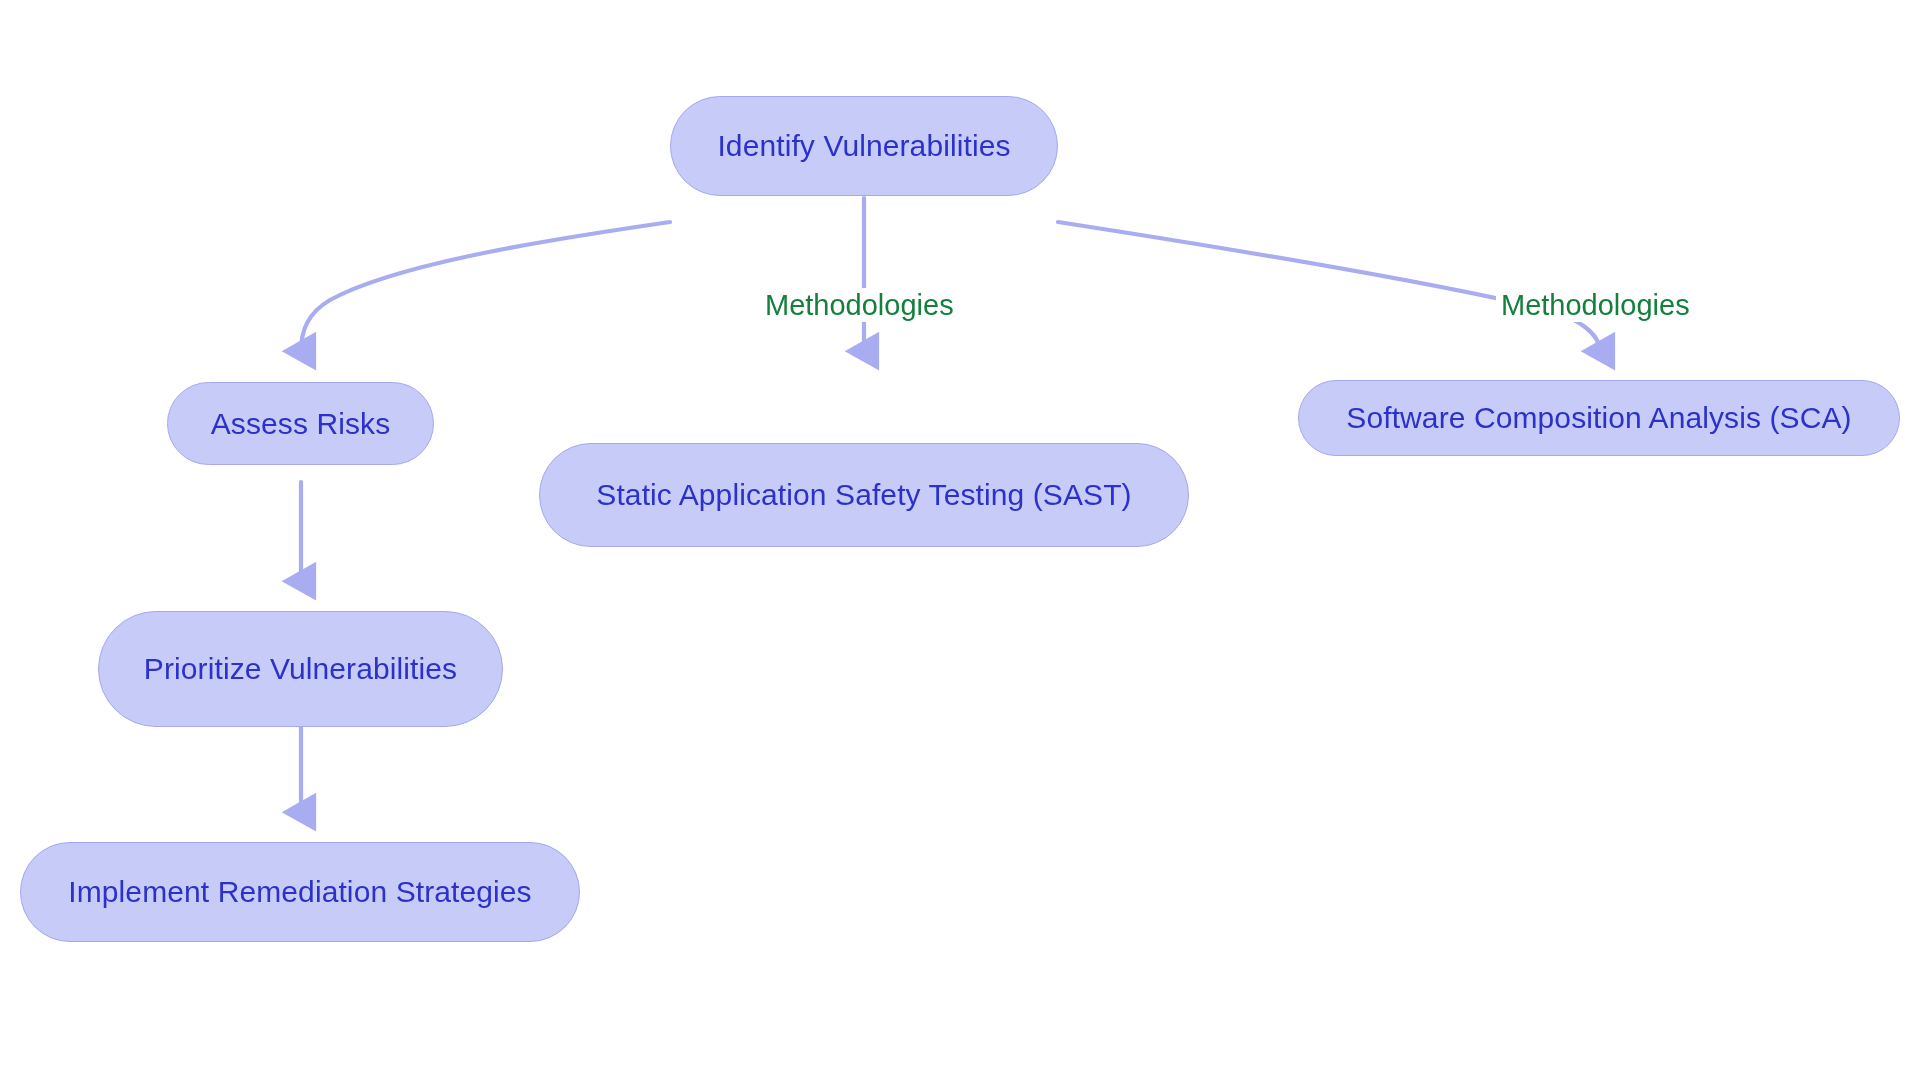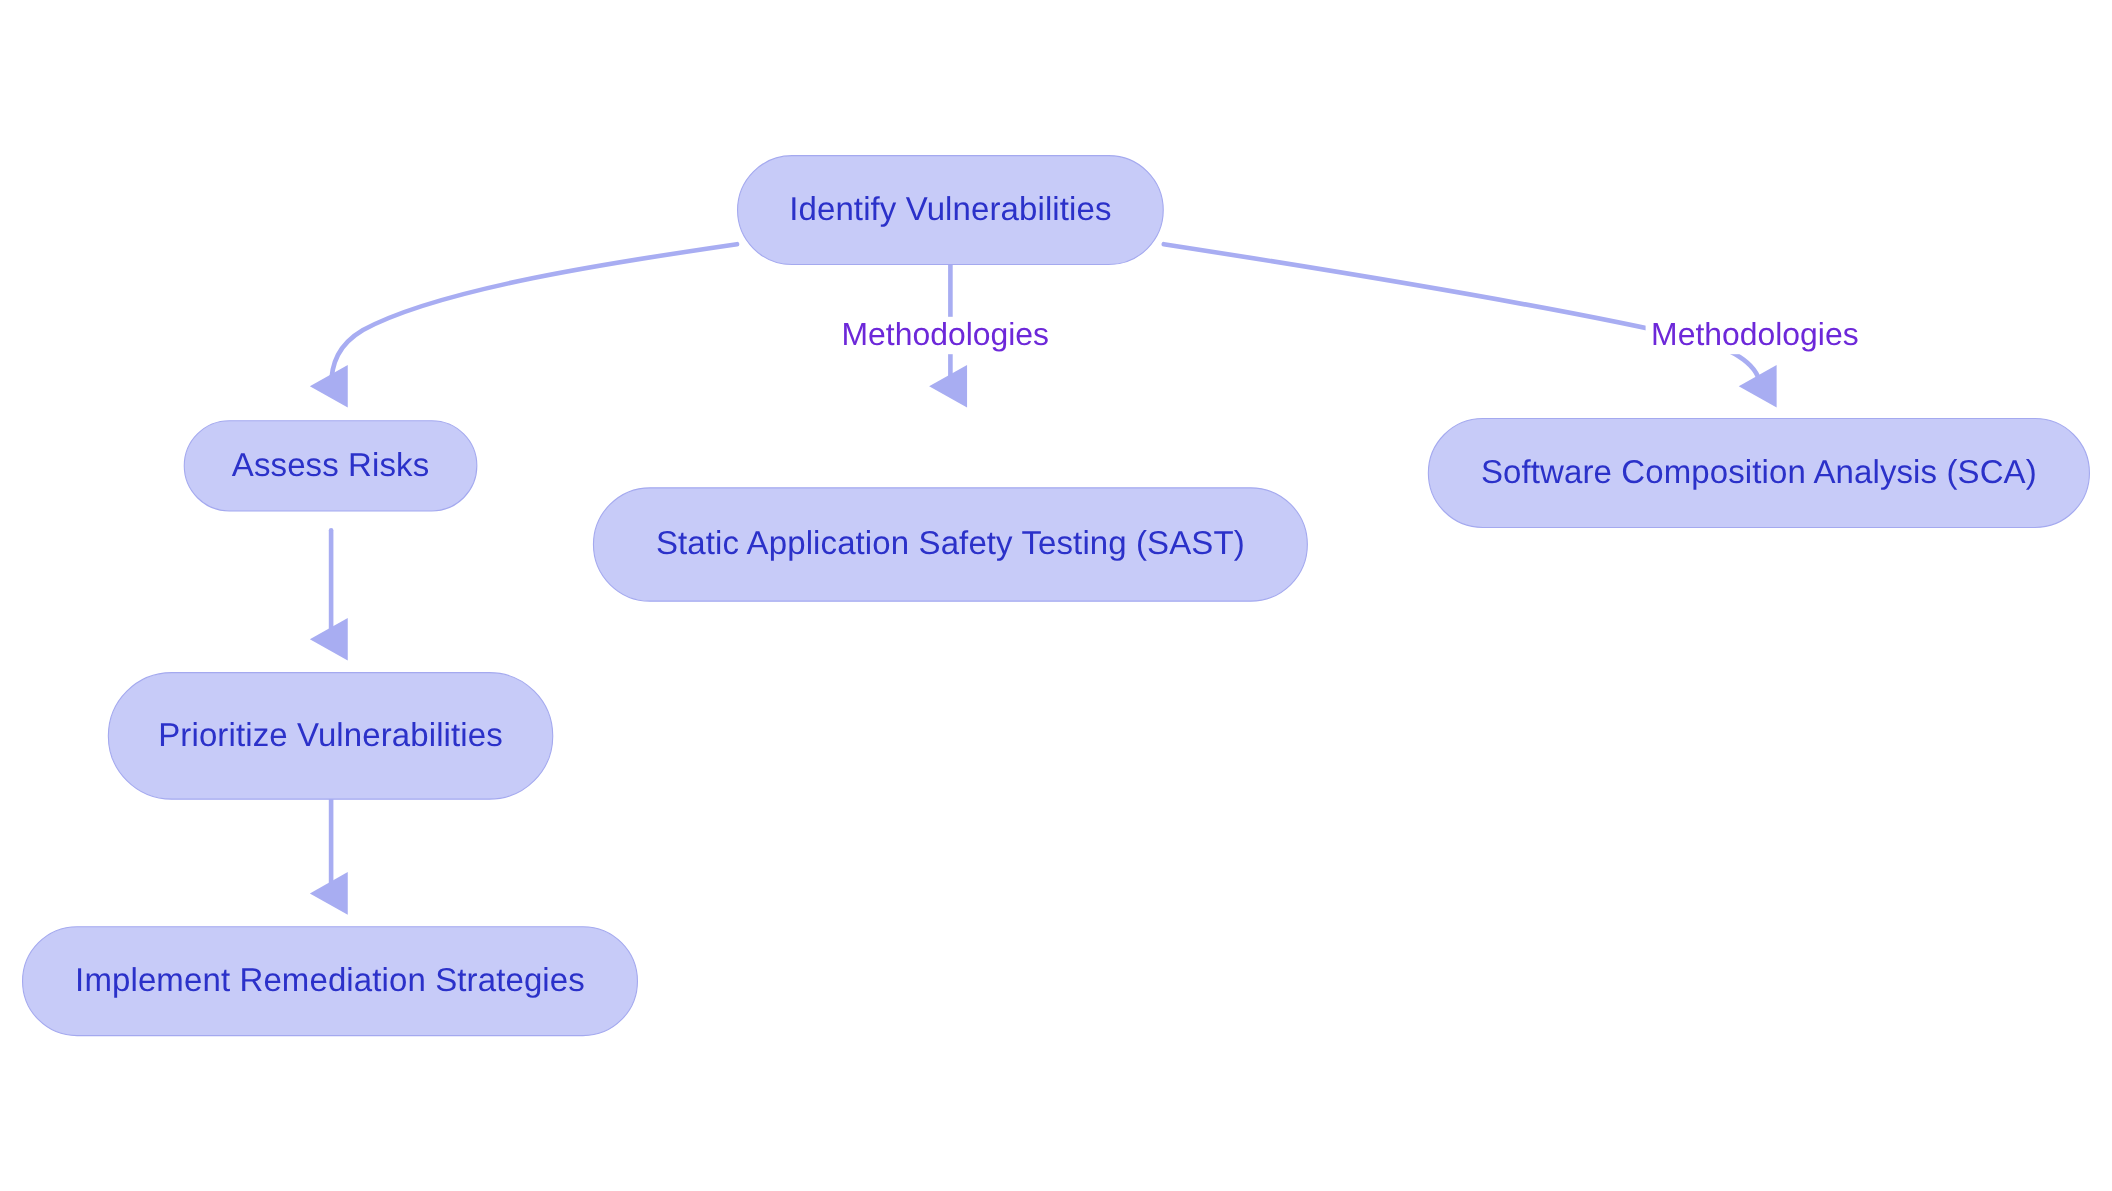--- a/index.html
+++ b/index.html
@@ -40,21 +40,21 @@
     justify-content: center;
     color: #2b31c9;
     font-size: 30px;
     font-weight: 400;
     letter-spacing: 0.1px;
     white-space: nowrap;
     font-family: "Liberation Sans", sans-serif;
   }
   .edge-label {
     position: absolute;
-    color: #6d28d9;
+    color: #15803d;
     font-size: 29px;
     font-family: "Liberation Sans", sans-serif;
     white-space: nowrap;
     background: #ffffff;
     padding: 1px 5px;
     line-height: 1.12;
   }
 </style>
 </head>
 <body>
@@ -72,33 +72,33 @@
 
     <path d="M 864 198 L 864 352" fill="none" stroke="#a8adf2" stroke-width="4.2" stroke-linecap="round" marker-end="url(#arrow)"></path>
 
     <path d="M 1058 222 C 1200 244, 1420 280, 1540 308 C 1580 318, 1600 334, 1600 352" fill="none" stroke="#a8adf2" stroke-width="4.2" stroke-linecap="round" marker-end="url(#arrow)"></path>
 
     <path d="M 301 482 L 301 582" fill="none" stroke="#a8adf2" stroke-width="4.2" stroke-linecap="round" marker-end="url(#arrow)"></path>
 
     <path d="M 301 712 L 301 813" fill="none" stroke="#a8adf2" stroke-width="4.2" stroke-linecap="round" marker-end="url(#arrow)"></path>
   </svg>
 
-  <div class="node" style="left:670px; top:96px; width:388px; height:100px;margin-top:45px;">
+  <div class="node" style="left:670px; top:96px; width:388px; height:100px;">
     <span>Identify Vulnerabilities</span>
   </div>
 
   <div class="node" style="left:167px; top:382px; width:267px; height:83px;">
     <span>Assess Risks</span>
   </div>
 
   <div class="node" style="left:539px; top:400px; width:650px; height:104px;margin-top:43px;">
     <span>Static Application Safety Testing (SAST)</span>
   </div>
 
-  <div class="node" style="left:1298px; top:380px; width:602px; height:100px;align-items:center;">
+  <div class="node" style="left:1298px; top:380px; width:602px; height:76px;align-items:center;">
     <span>Software Composition Analysis (SCA)</span>
   </div>
 
   <div class="node" style="left:98px; top:611px; width:405px; height:116px;">
     <span>Prioritize Vulnerabilities</span>
   </div>
 
   <div class="node" style="left:20px; top:842px; width:560px; height:100px;">
     <span>Implement Remediation Strategies</span>
   </div>

